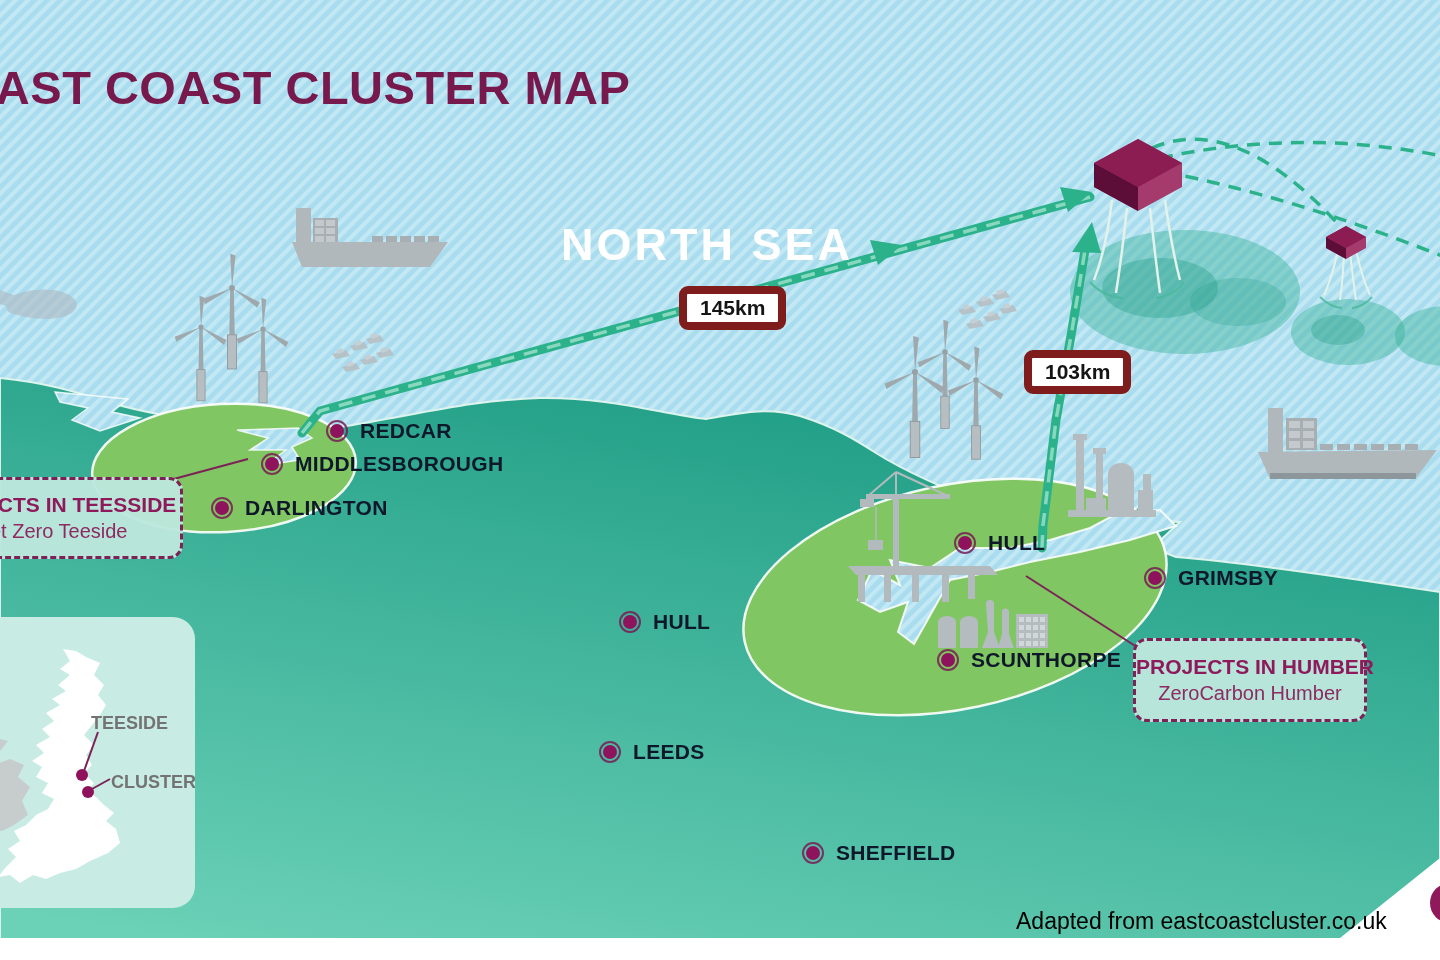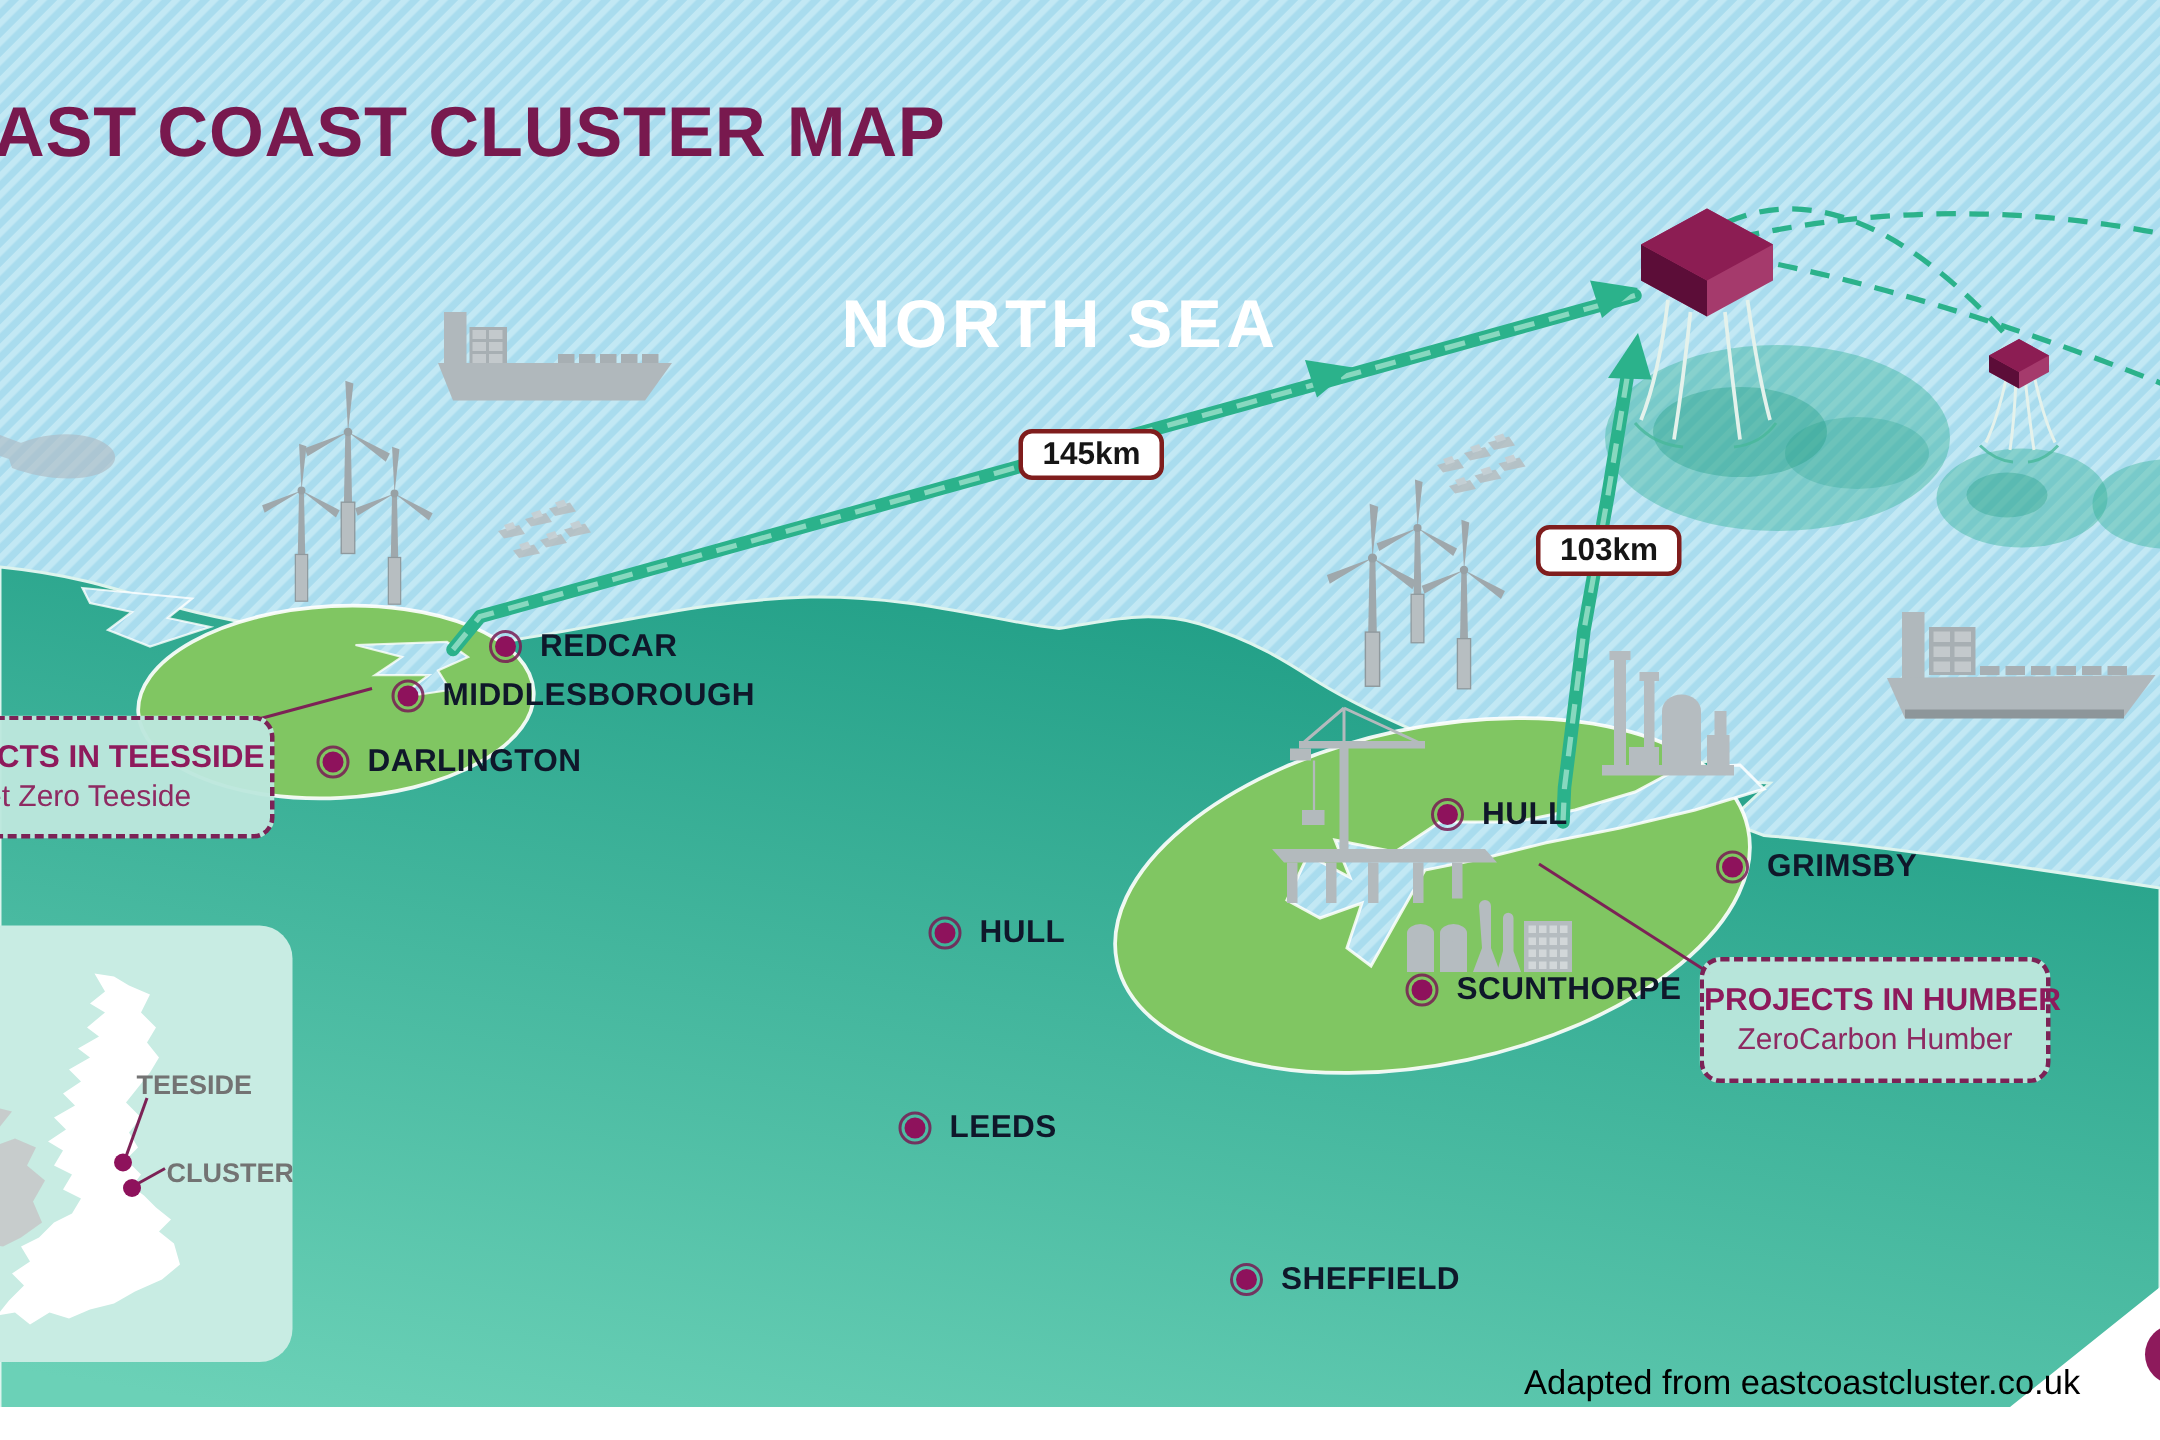--- a/index.html
+++ b/index.html
@@ -1,22 +1,22 @@
 <!DOCTYPE html>
 <html><head>
 <meta charset="utf-8">
 <style>
   html,body{margin:0;padding:0;}
   body{width:1440px;height:960px;overflow:hidden;position:relative;
        font-family:"Liberation Sans",sans-serif;background:#fff;}
   #map-svg{position:absolute;left:0;top:0;z-index:1;}
   .ov{position:absolute;z-index:2;}
   .title{font-size:47px;font-weight:800;color:#78194e;white-space:nowrap;letter-spacing:.5px;}
-  .sea-name{font-size:45px;font-weight:800;color:#ffffff;letter-spacing:3px;white-space:nowrap;}
-  .km{background:#fff;border:3px solid #7f1d1d;border-radius:9px;padding:2px 13px;
+  .sea-name{font-size:45px;font-weight:800;color:#ffffff;letter-spacing:3px;white-space:nowrap;margin-top:29px;}
+  .km{background:#fff;border:8px solid #7f1d1d;border-radius:9px;padding:2px 13px;
       font-size:21px;font-weight:700;color:#151515;white-space:nowrap;}
   .city{display:flex;align-items:center;gap:12px;transform:translate(-11px,-50%);}
   .dot{width:18px;height:18px;flex:0 0 auto;border:2px solid rgba(120,27,84,.85);border-radius:50%;position:relative;}
   .dot::after{content:"";position:absolute;inset:2px;background:#8e125c;border-radius:50%;}
   .clabel{font-size:21px;font-weight:700;color:#0f172a;white-space:nowrap;letter-spacing:.3px;}
   .callout{border:3px dashed #7c2256;border-radius:14px;background:rgba(188,231,221,.96);
            text-align:center;display:flex;flex-direction:column;justify-content:center;gap:3px;}
   .callout .ct{font-size:21px;font-weight:800;color:#8e1a5c;white-space:nowrap;}
   .callout .cs{font-size:20px;color:#8e2a62;white-space:nowrap;}
   .inset{background:#c8ece3;border-radius:22px;overflow:hidden;}
@@ -302,21 +302,21 @@
   <span class="clabel">HULL</span>
 </div>
 <div class="ov city" style="left:948px;top:660px">
   <span class="dot"></span>
   <span class="clabel">SCUNTHORPE</span>
 </div>
 <div class="ov city" style="left:610px;top:752px">
   <span class="dot"></span>
   <span class="clabel">LEEDS</span>
 </div>
-<div class="ov city" style="left:831px;top:853px">
+<div class="ov city" style="left:813px;top:853px">
   <span class="dot"></span>
   <span class="clabel">SHEFFIELD</span>
 </div>
 
 <div class="ov callout" style="left:-80px;top:477px;width:257px;height:76px">
   <div class="ct">PROJECTS IN TEESSIDE</div>
   <div class="cs">Net Zero Teeside</div>
 </div>
 <div class="ov callout" style="left:1133px;top:638px;width:228px;height:78px">
   <div class="ct">PROJECTS IN HUMBER</div>

